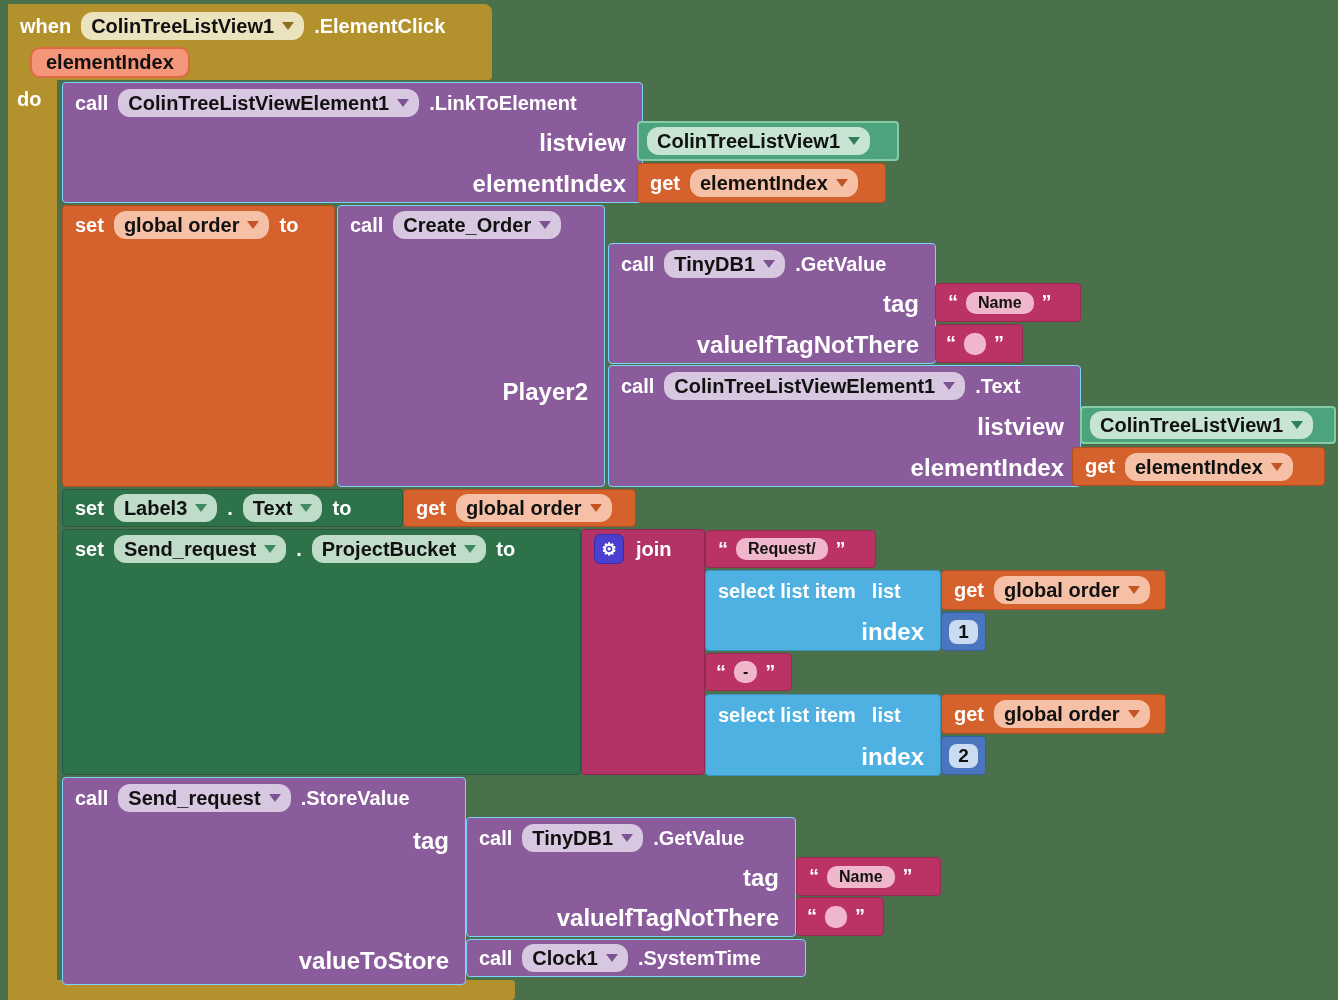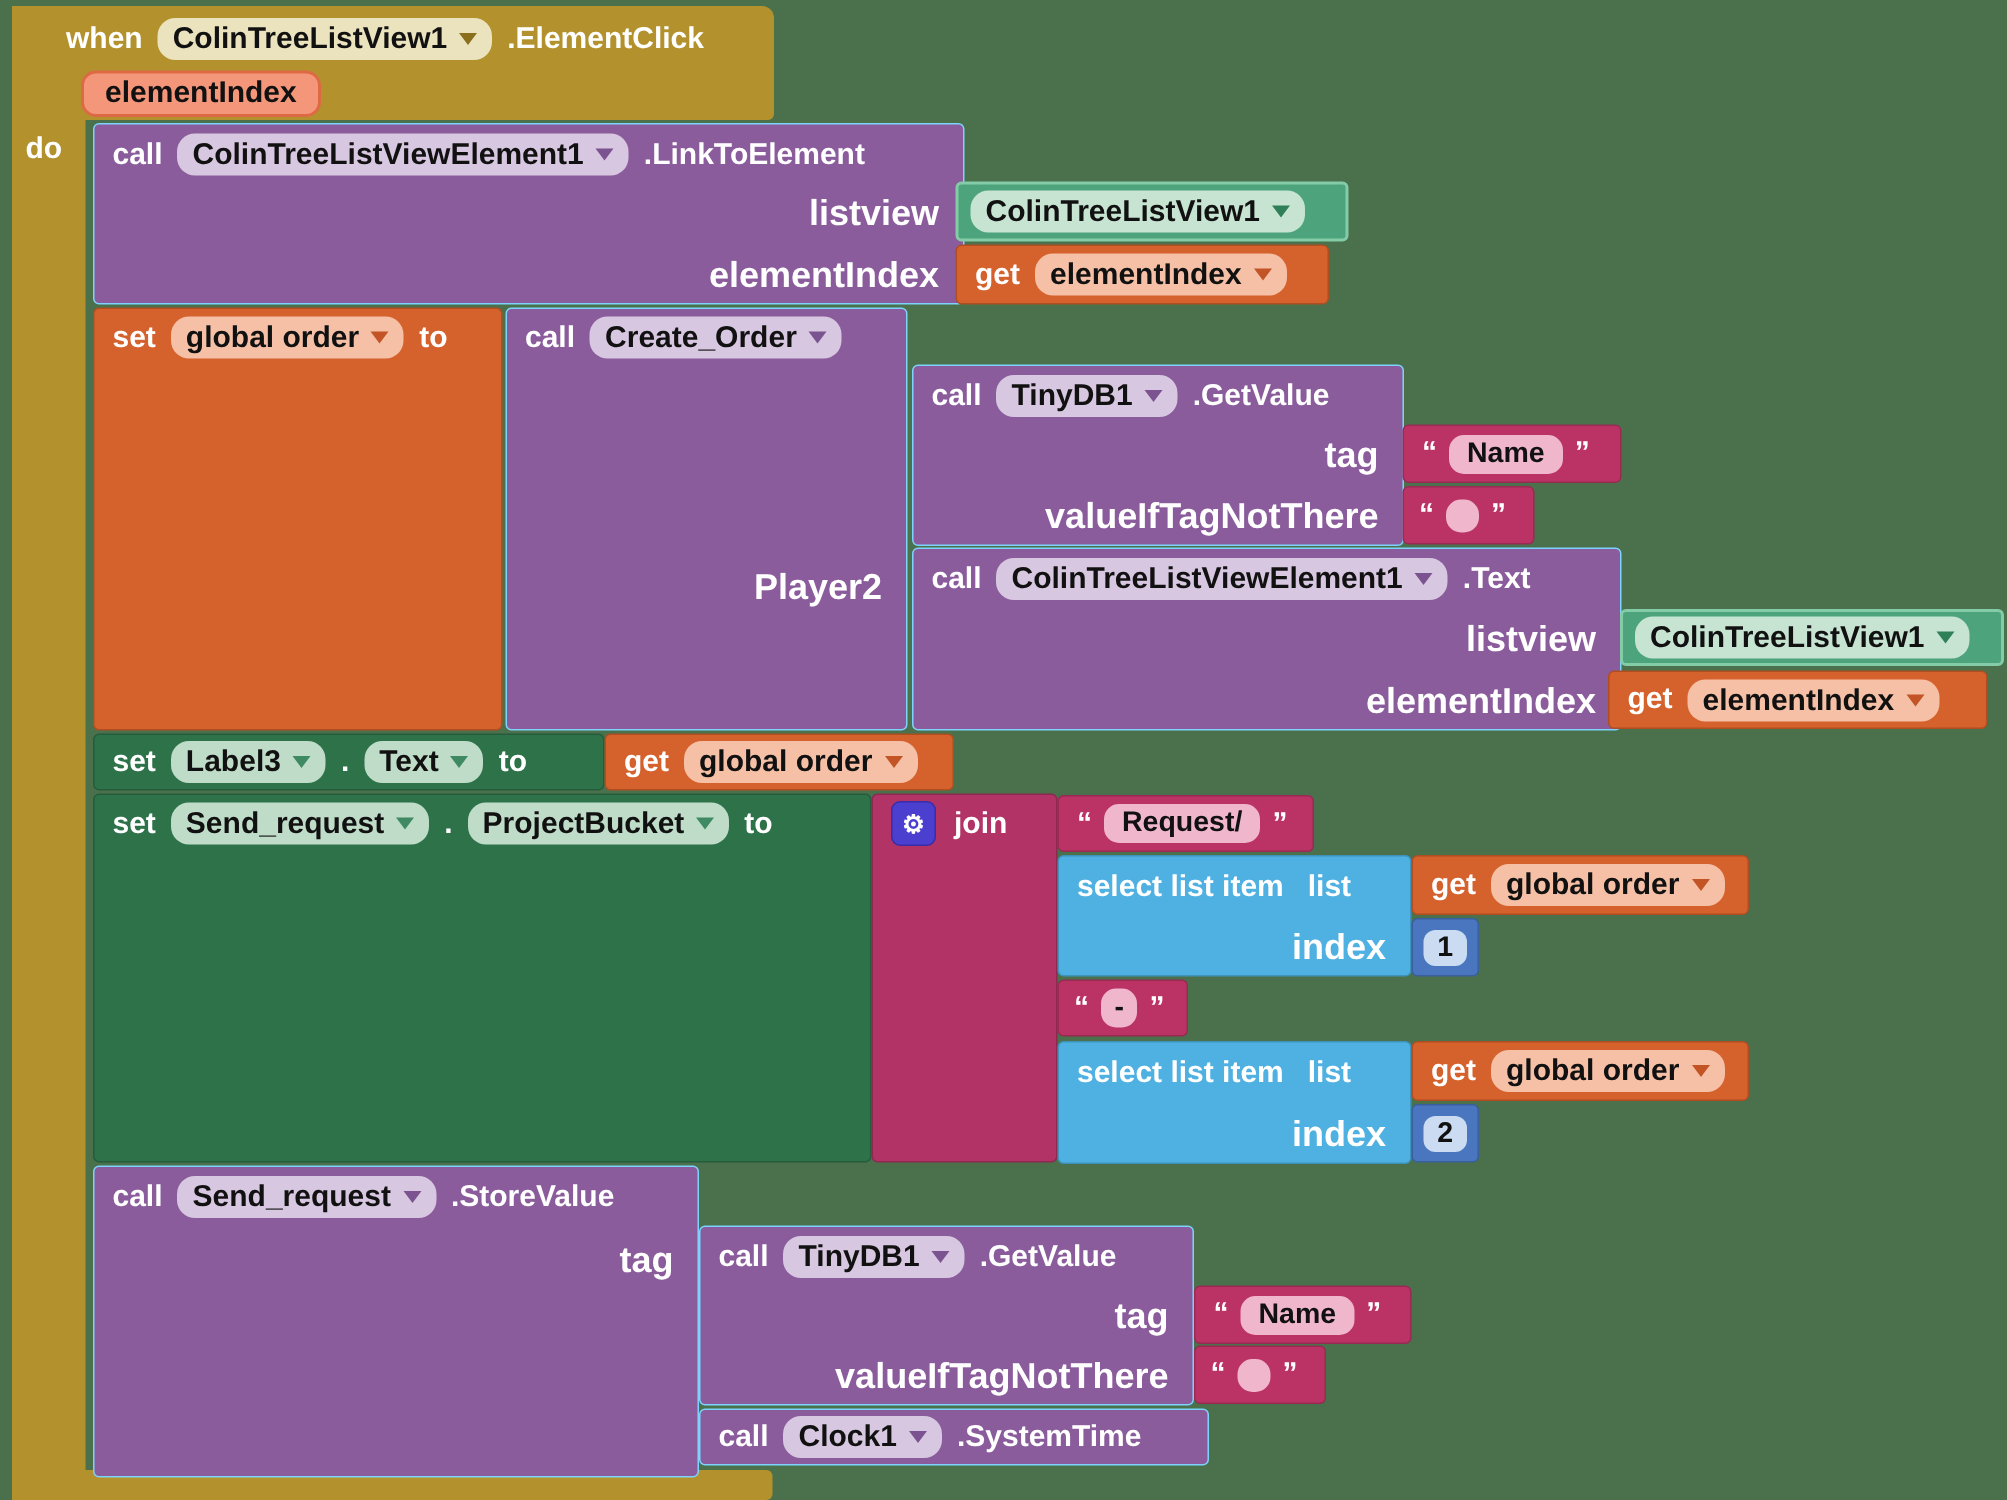--- a/index.html
+++ b/index.html
@@ -23,41 +23,41 @@
   .orange{background:#D5612C;border:1px solid #B04E21;}
   .orange-dd{background:#F5C0A6;}
   .orange-dd .tri{border-top-color:#C25425;}
   .green{background:#2E724A;border:1px solid #255C3C;}
   .green-dd{background:#BFDCC8;}
   .green-dd .tri{border-top-color:#3F8A63;}
   .teal{background:#4DA47C;border:2px solid #84CCA8;}
   .teal-dd{background:#C7E4D3;}
   .teal-dd .tri{border-top-color:#2F8059;}
   .pinktxt{background:#BB3365;border:1px solid #992A54;}
-  .pinkfield{background:#EFB6CC;color:#111;border-radius:10px;padding:2px 12px;font-size:19px;}
+  .pinkfield{background:#EFB6CC;color:#111;border-radius:10px;padding:2px 12px;font-size:16px;}
   .pinkfield.empty{width:22px;height:22px;padding:0;}
   .quote{color:#fff;font-size:20px;}
   .listblue{background:#4FB1E1;border:1px solid #3E93BD;}
   .mathblue{background:#4A76C0;border:1px solid #3A5F9E;}
   .mathfield{background:#CBDCF2;color:#111;border-radius:8px;padding:1px 9px;font-size:19px;}
   .joinblk{background:#B23366;border:1px solid #8F2851;}
   .gearbtn{width:28px;height:28px;border-radius:6px;background:#4B3FD0;color:#fff;display:flex;
            align-items:center;justify-content:center;font-size:17px;cursor:pointer;border:1px solid #372DA8;}
   .param-pill{background:#F49679;border:2px solid #DD6A44;border-radius:10px;color:#111;
               font-size:20px;padding:2px 14px;display:inline-block;}
   .whitelbl{color:#fff;font-size:20px;white-space:nowrap;}
 </style>
 </head>
 <body>
 
 <div class="scene">
 
   <div class="blk gold" style="left:8px;top:4px;width:49px;height:996px;border-radius:0;"></div>
   <div class="blk gold" style="left:8px;top:980px;width:507px;height:20px;border-radius:0 4px 4px 10px;"></div>
-  <div class="blk gold" style="left:8px;top:4px;width:484px;height:76px;border-radius:10px 8px 4px 0;margin-left:24px;">
+  <div class="blk gold" style="left:8px;top:4px;width:484px;height:76px;border-radius:10px 8px 4px 0;">
     <div class="row" style="height:38px;padding-top:3px;">
       <span>when</span>
       <span class="dd gold-dd">
         <span>ColinTreeListView1</span>
         <span class="tri"></span>
       </span>
       <span>.ElementClick</span>
     </div>
     <div style="padding-left:22px;margin-top:2px;">
       <span class="param-pill">elementIndex</span>
@@ -285,20 +285,21 @@
   <div class="blk purple" style="left:62px;top:777px;width:404px;height:208px;">
     <div class="row">
       <span>call</span>
       <span class="dd purple-dd">
         <span>Send_request</span>
         <span class="tri"></span>
       </span>
       <span>.StoreValue</span>
     </div>
     <div class="argrow" style="top:43px;">tag</div>
+    <div class="argrow" style="top:163px;">valueToStore</div>
   </div>
 
   <div class="blk purple" style="left:466px;top:817px;width:330px;height:120px;">
     <div class="row">
       <span>call</span>
       <span class="dd purple-dd">
         <span>TinyDB1</span>
         <span class="tri"></span>
       </span>
       <span>.GetValue</span>

